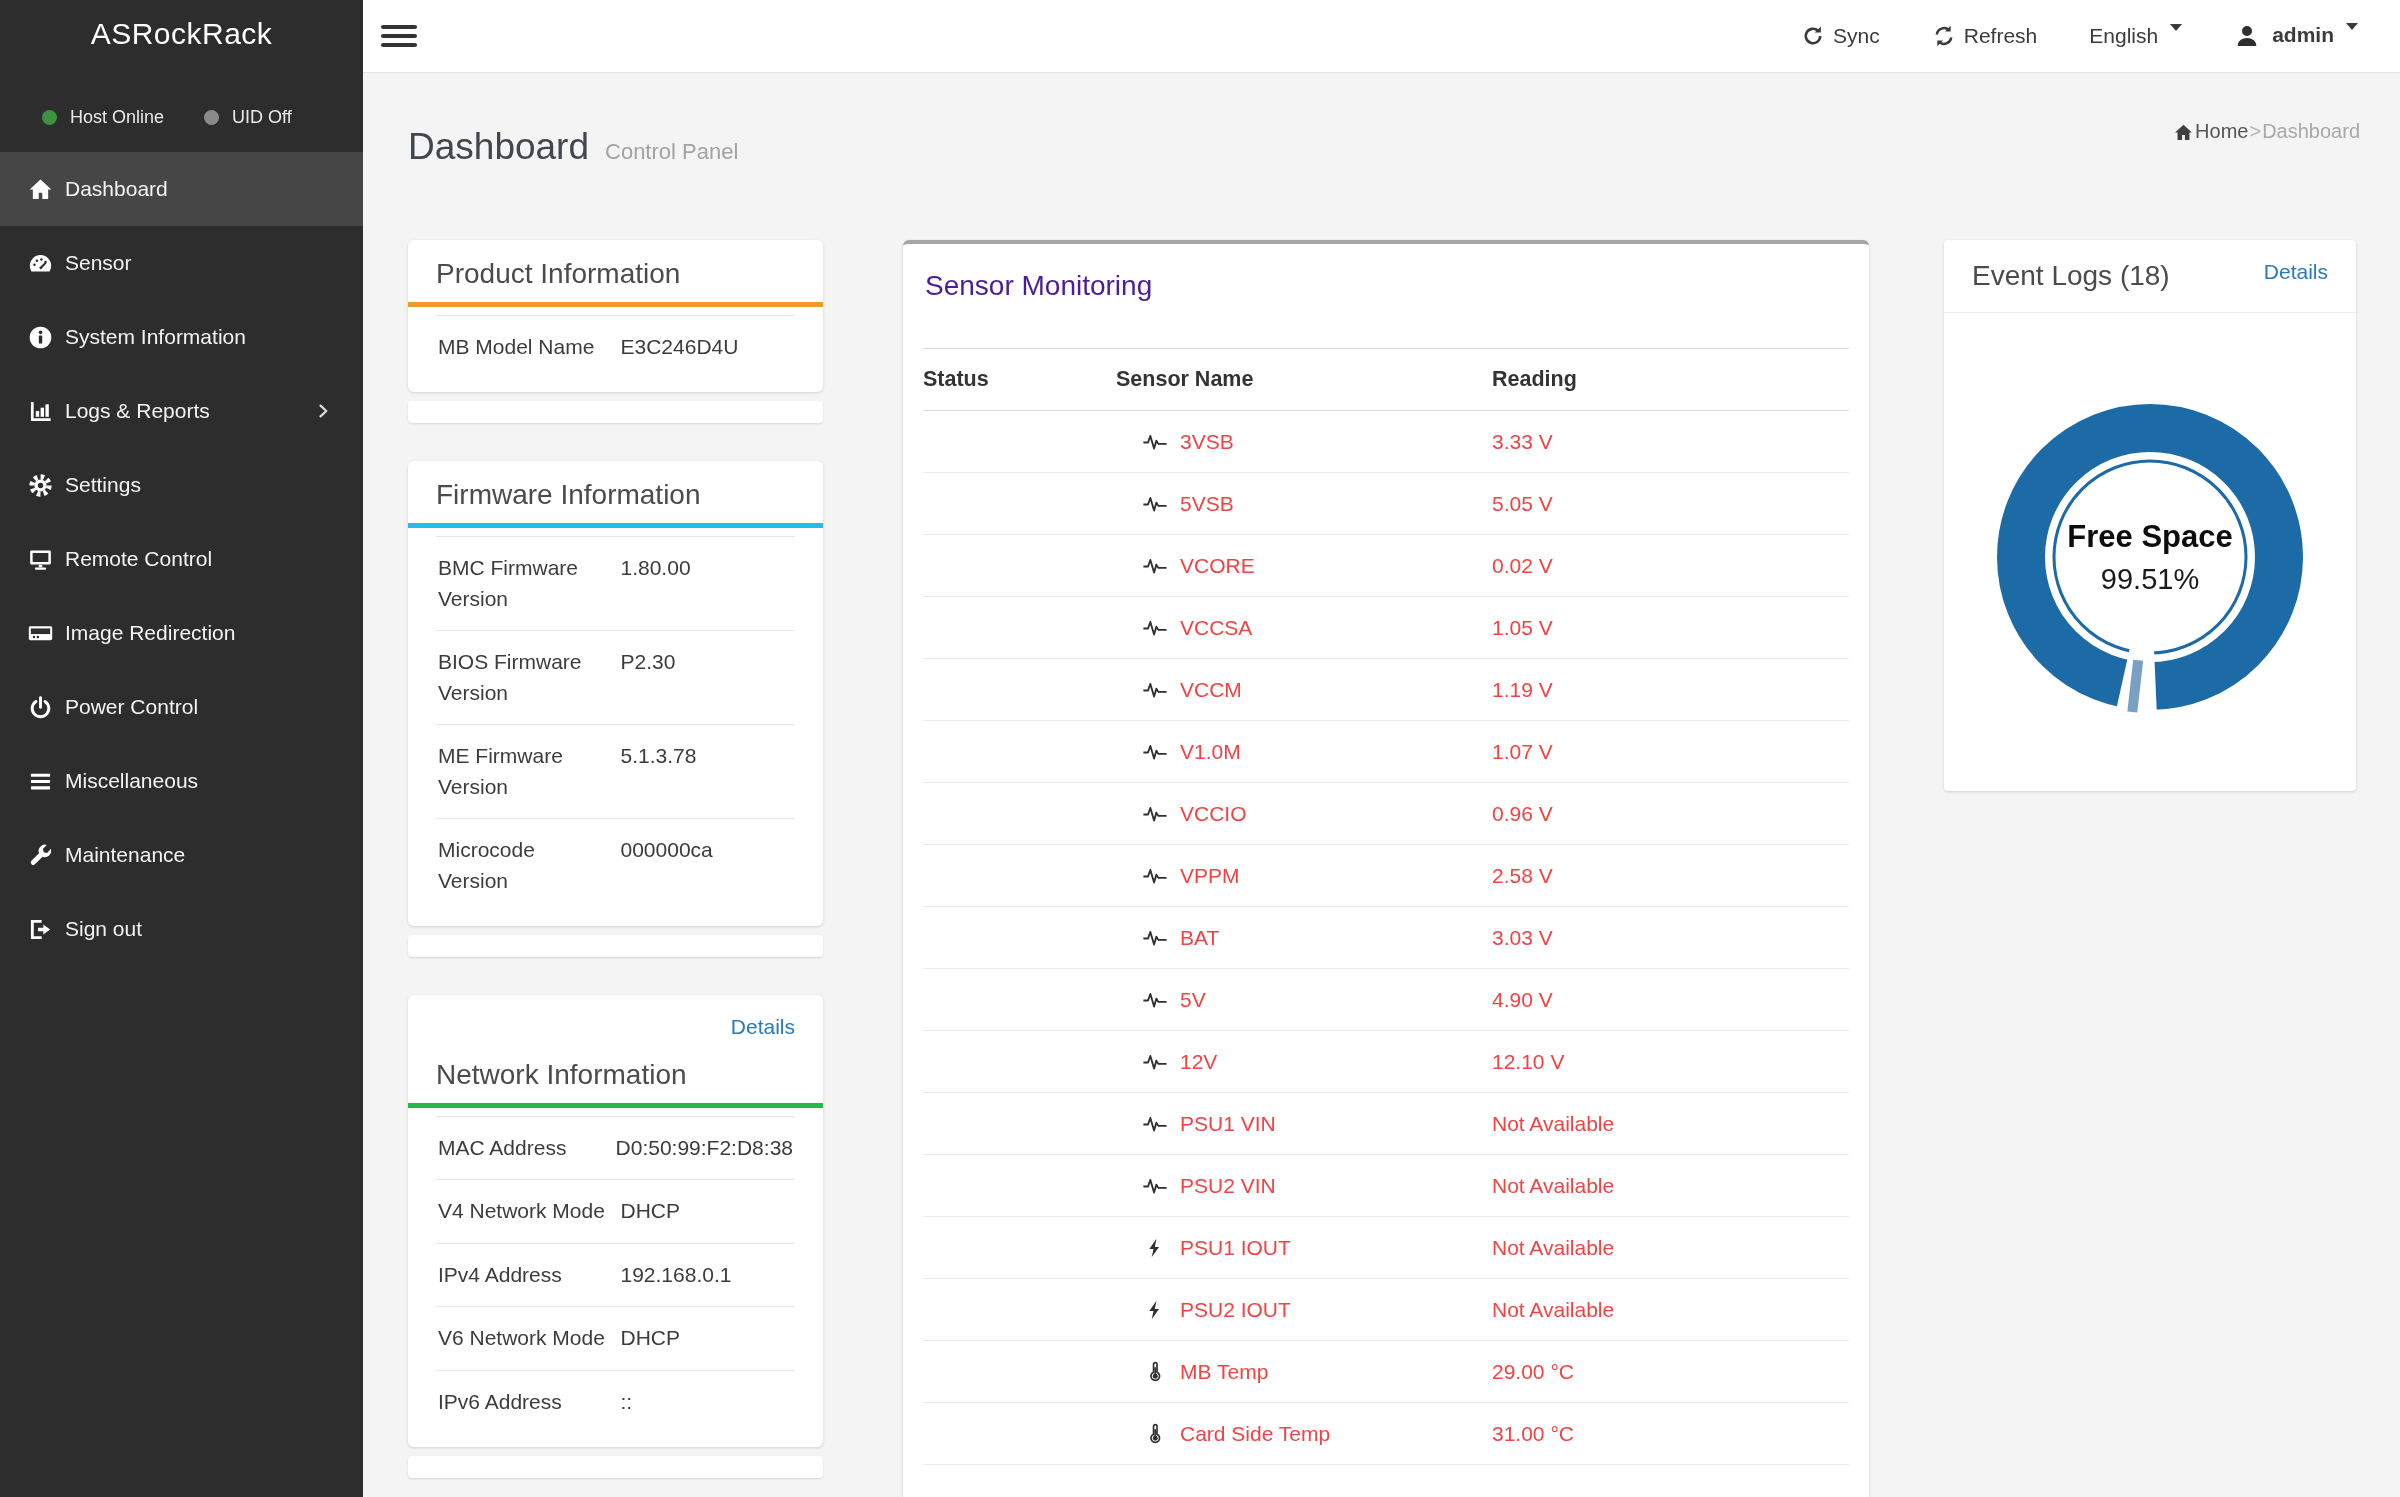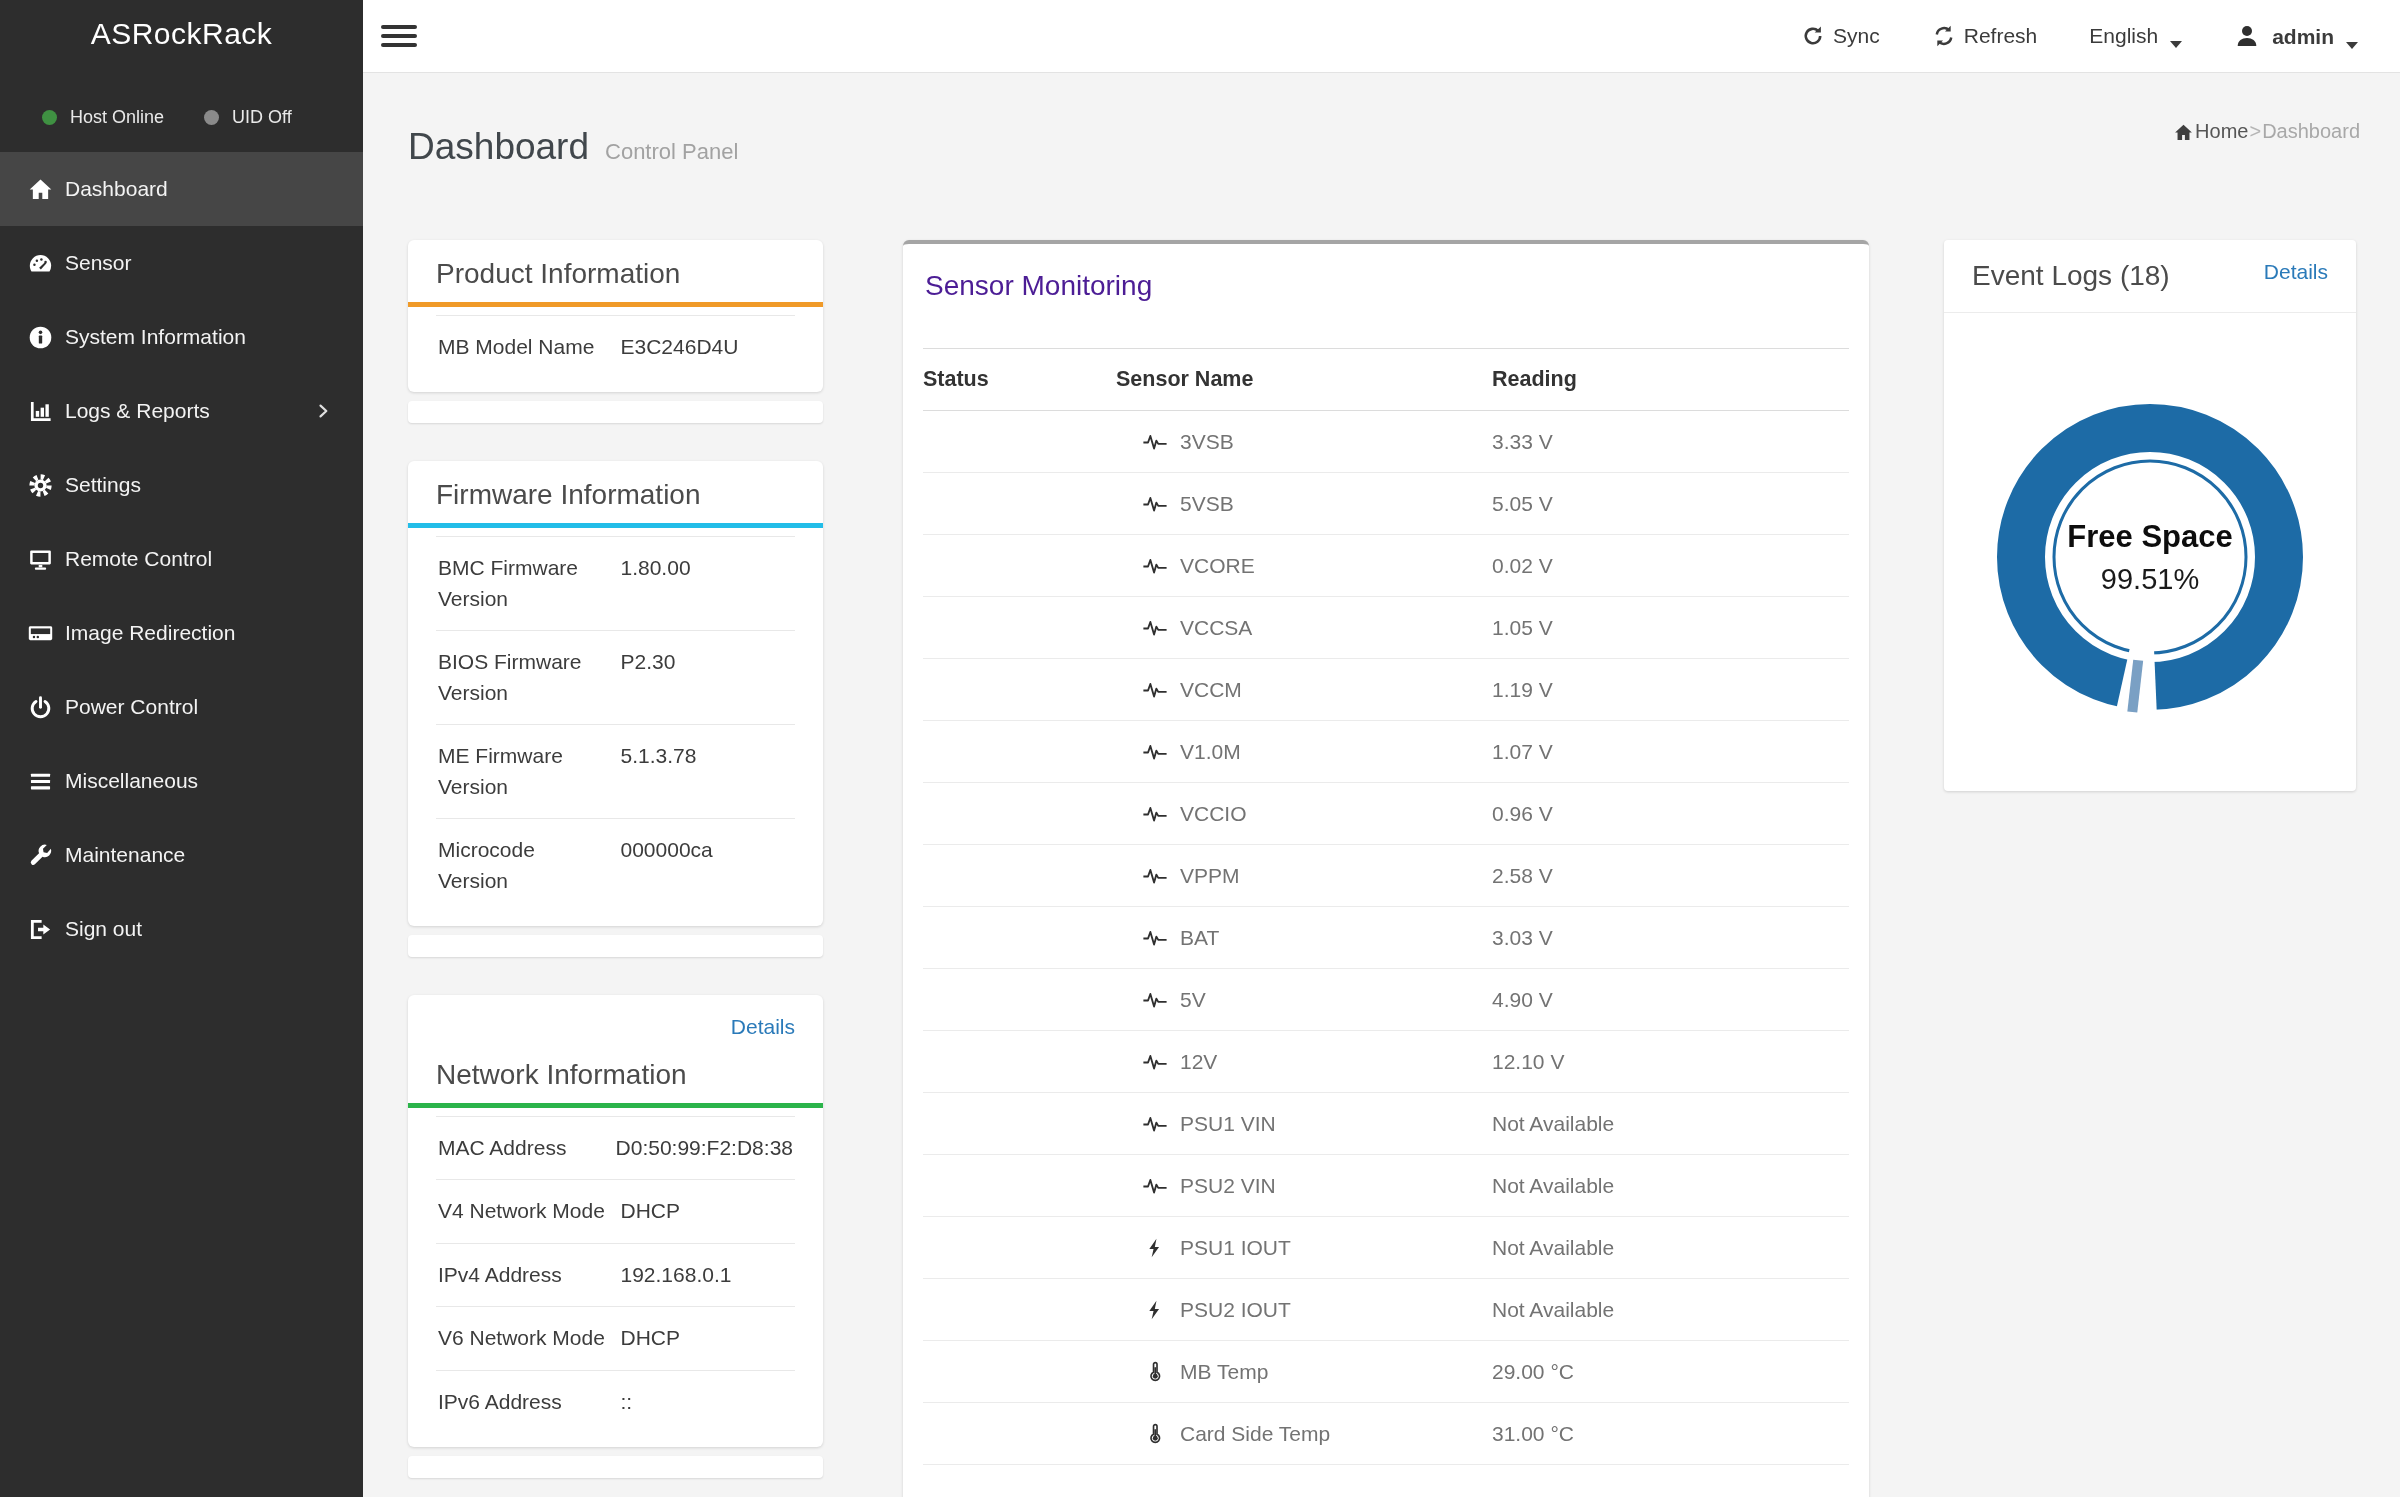--- a/index.html
+++ b/index.html
@@ -22,21 +22,21 @@
   .mi-chevron svg{width:20px;height:20px}
 
   
   .topbar{position:absolute;left:363px;top:0;right:0;height:72px;background:#fff;
           border-bottom:1px solid #e3e3e3;display:flex;align-items:center;z-index:4}
   .hamburger{margin-left:18px;width:38px;height:30px;display:flex;flex-direction:column;
              justify-content:center;gap:5px;cursor:pointer}
   .hamburger span{display:block;width:36px;height:4px;background:#333;border-radius:2px}
   .topbar-right{margin-left:auto;display:flex;align-items:center;gap:52px;margin-right:42px;
                 font-size:21px;color:#3b3b3b}
-  .tb-item{display:flex;align-items:flex-end;gap:8px;cursor:pointer}
+  .tb-item{display:flex;align-items:flex-start;gap:8px;cursor:pointer}
   .tb-blue{width:24px;height:24px}
   .tb-blue svg{width:24px;height:24px}
   .caret{width:0;height:0;border-left:6px solid transparent;border-right:6px solid transparent;
          border-top:7px solid #3b3b3b;margin-left:4px}
   .user-icon{width:26px;height:26px;color:#2f2f2f;margin-right:4px}
   .user-icon svg{width:26px;height:26px}
   .bold{font-weight:700}
 
   
   .content{position:absolute;left:363px;top:72px;right:0;bottom:0;background:#f4f4f4}
@@ -68,21 +68,21 @@
   .sensor-panel{position:absolute;left:540px;top:168px;width:966px;height:1330px;background:#fff;
                 border-top:4px solid #a5a5a5;border-radius:6px 6px 0 0;
                 box-shadow:0 1px 3px rgba(0,0,0,.15);padding:0 20px;box-sizing:border-box}
   .sensor-title{font-size:28px;color:#4c1d95;font-weight:400;margin:26px 0 46px;padding-left:2px}
   .s-head{display:flex;align-items:center;height:61px;border-top:1px solid #dcdcdc;
           border-bottom:1px solid #dcdcdc;font-weight:700;font-size:21.5px;color:#333}
   .s-col-status{width:193px;box-sizing:border-box}
   .s-col-name{width:376px;box-sizing:border-box}
   .s-col-reading{flex:1}
   .s-row{display:flex;align-items:center;height:61px;border-bottom:1px solid #ebebeb;
-         font-size:21px;color:#737373}
+         font-size:21px;color:#ef4444}
   .s-row .s-col-status{padding-left:28px}
   .s-row .s-col-name{display:flex;align-items:center;gap:10px;padding-left:24px}
   .s-dot{width:16px;height:18px;border-radius:50%}
   .s-icon{width:30px;height:26px;display:inline-flex;align-items:center;justify-content:center;color:#2f2f2f}
   .s-icon svg{width:26px;height:22px}
 
   
   .events-panel{position:absolute;left:1581px;top:168px;width:412px;height:551px;background:#fff;
                 border-radius:4px;box-shadow:0 1px 3px rgba(0,0,0,.15);box-sizing:border-box}
   .events-header{display:flex;align-items:flex-start;justify-content:space-between;

